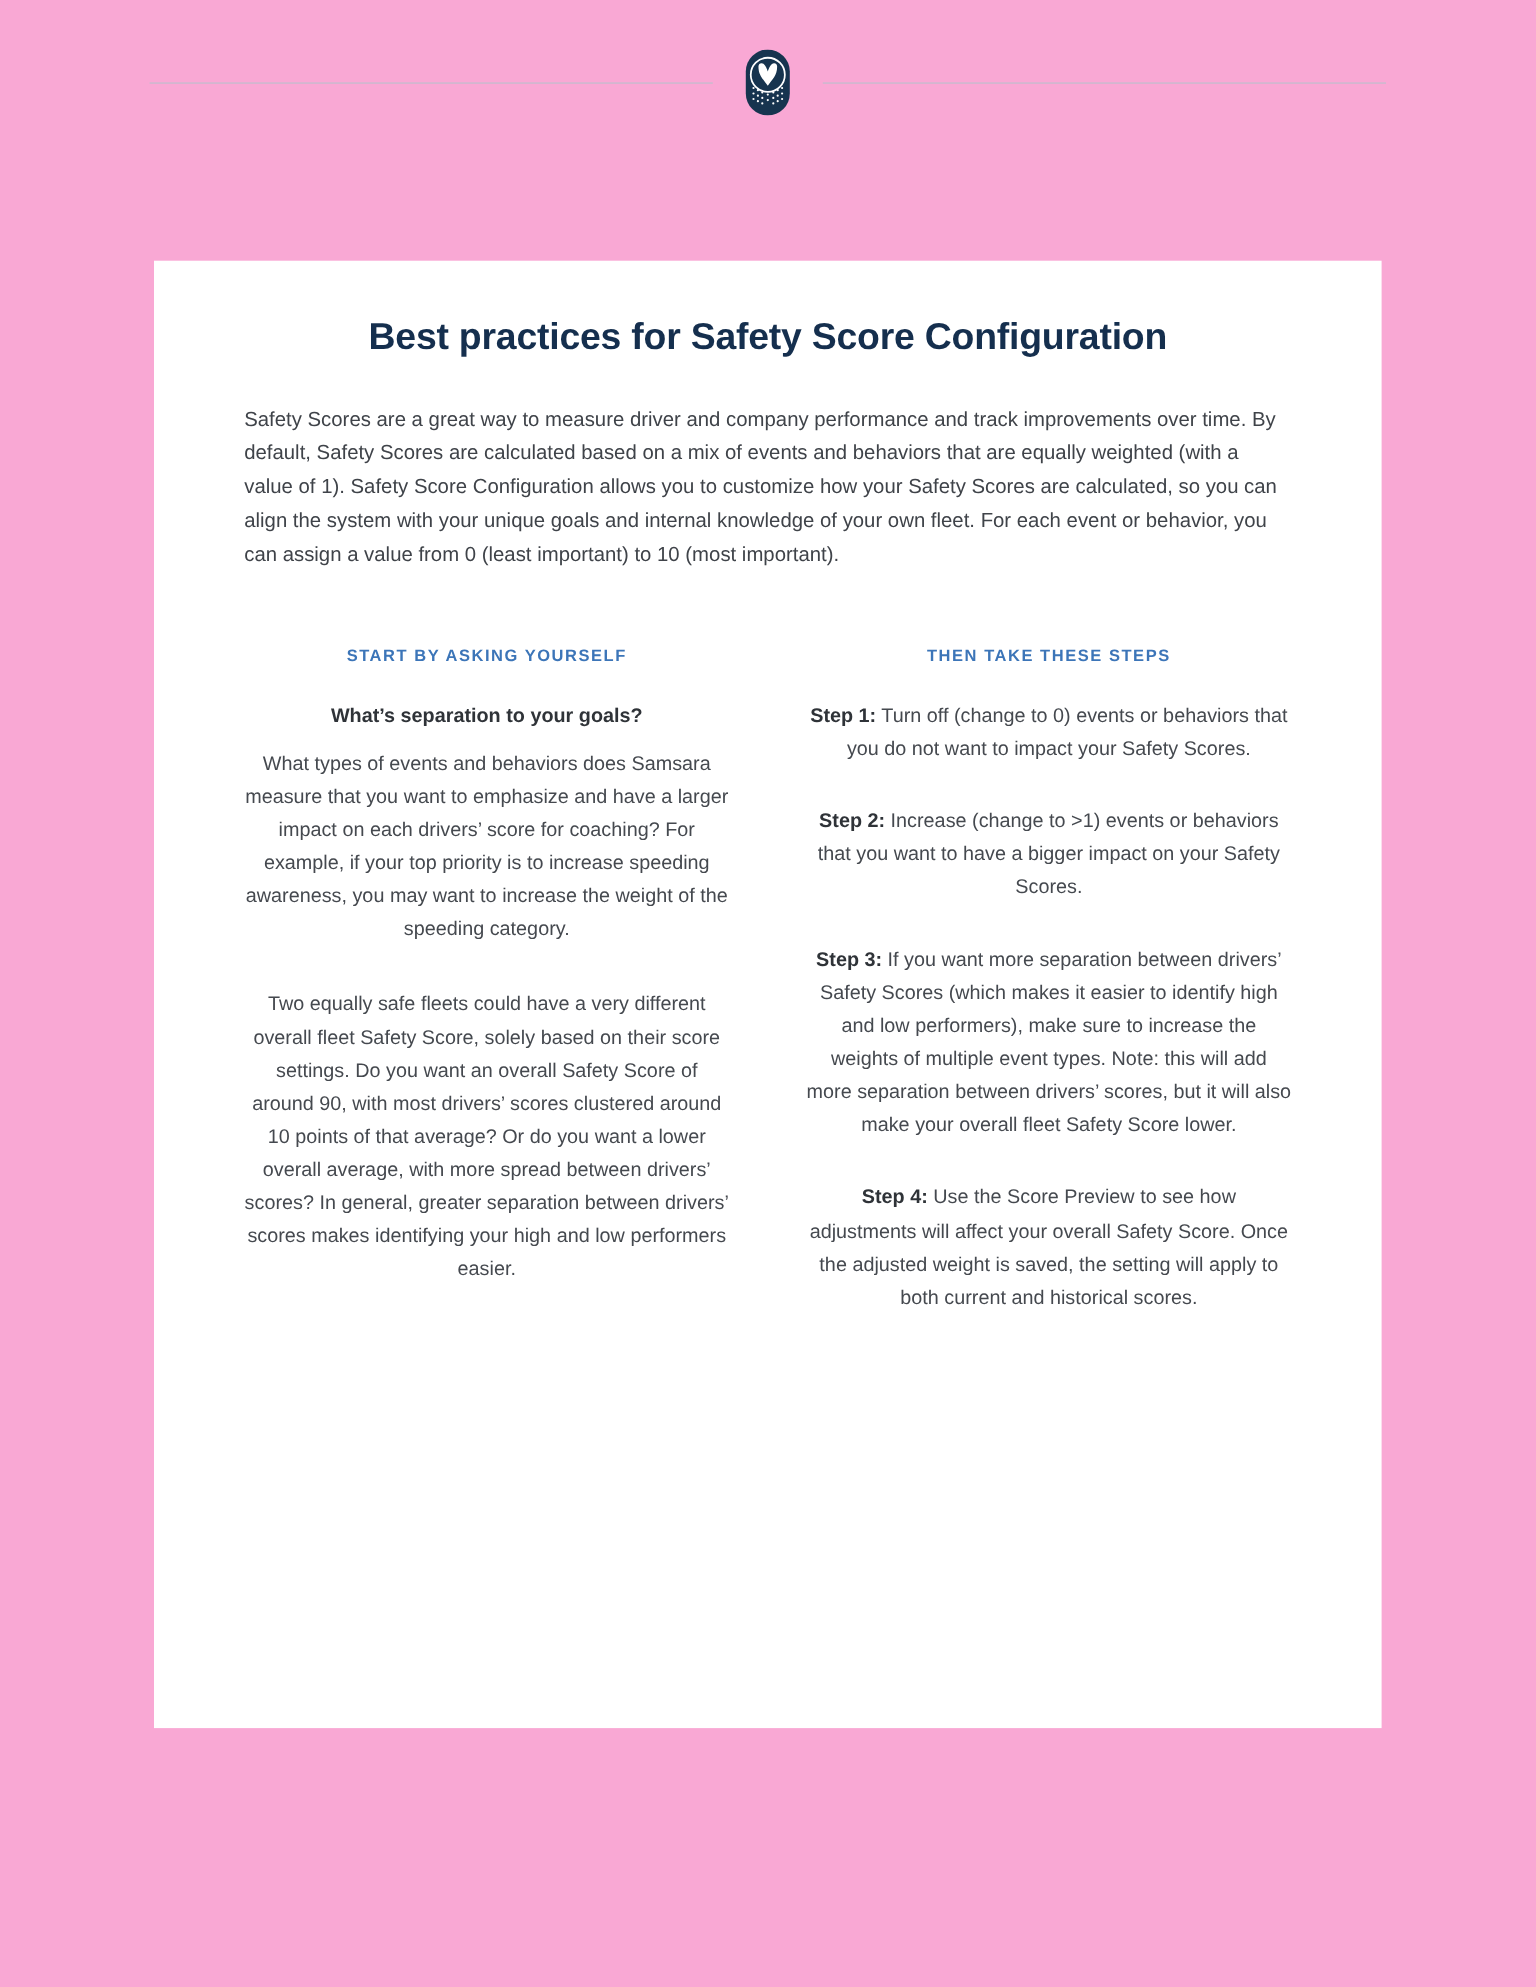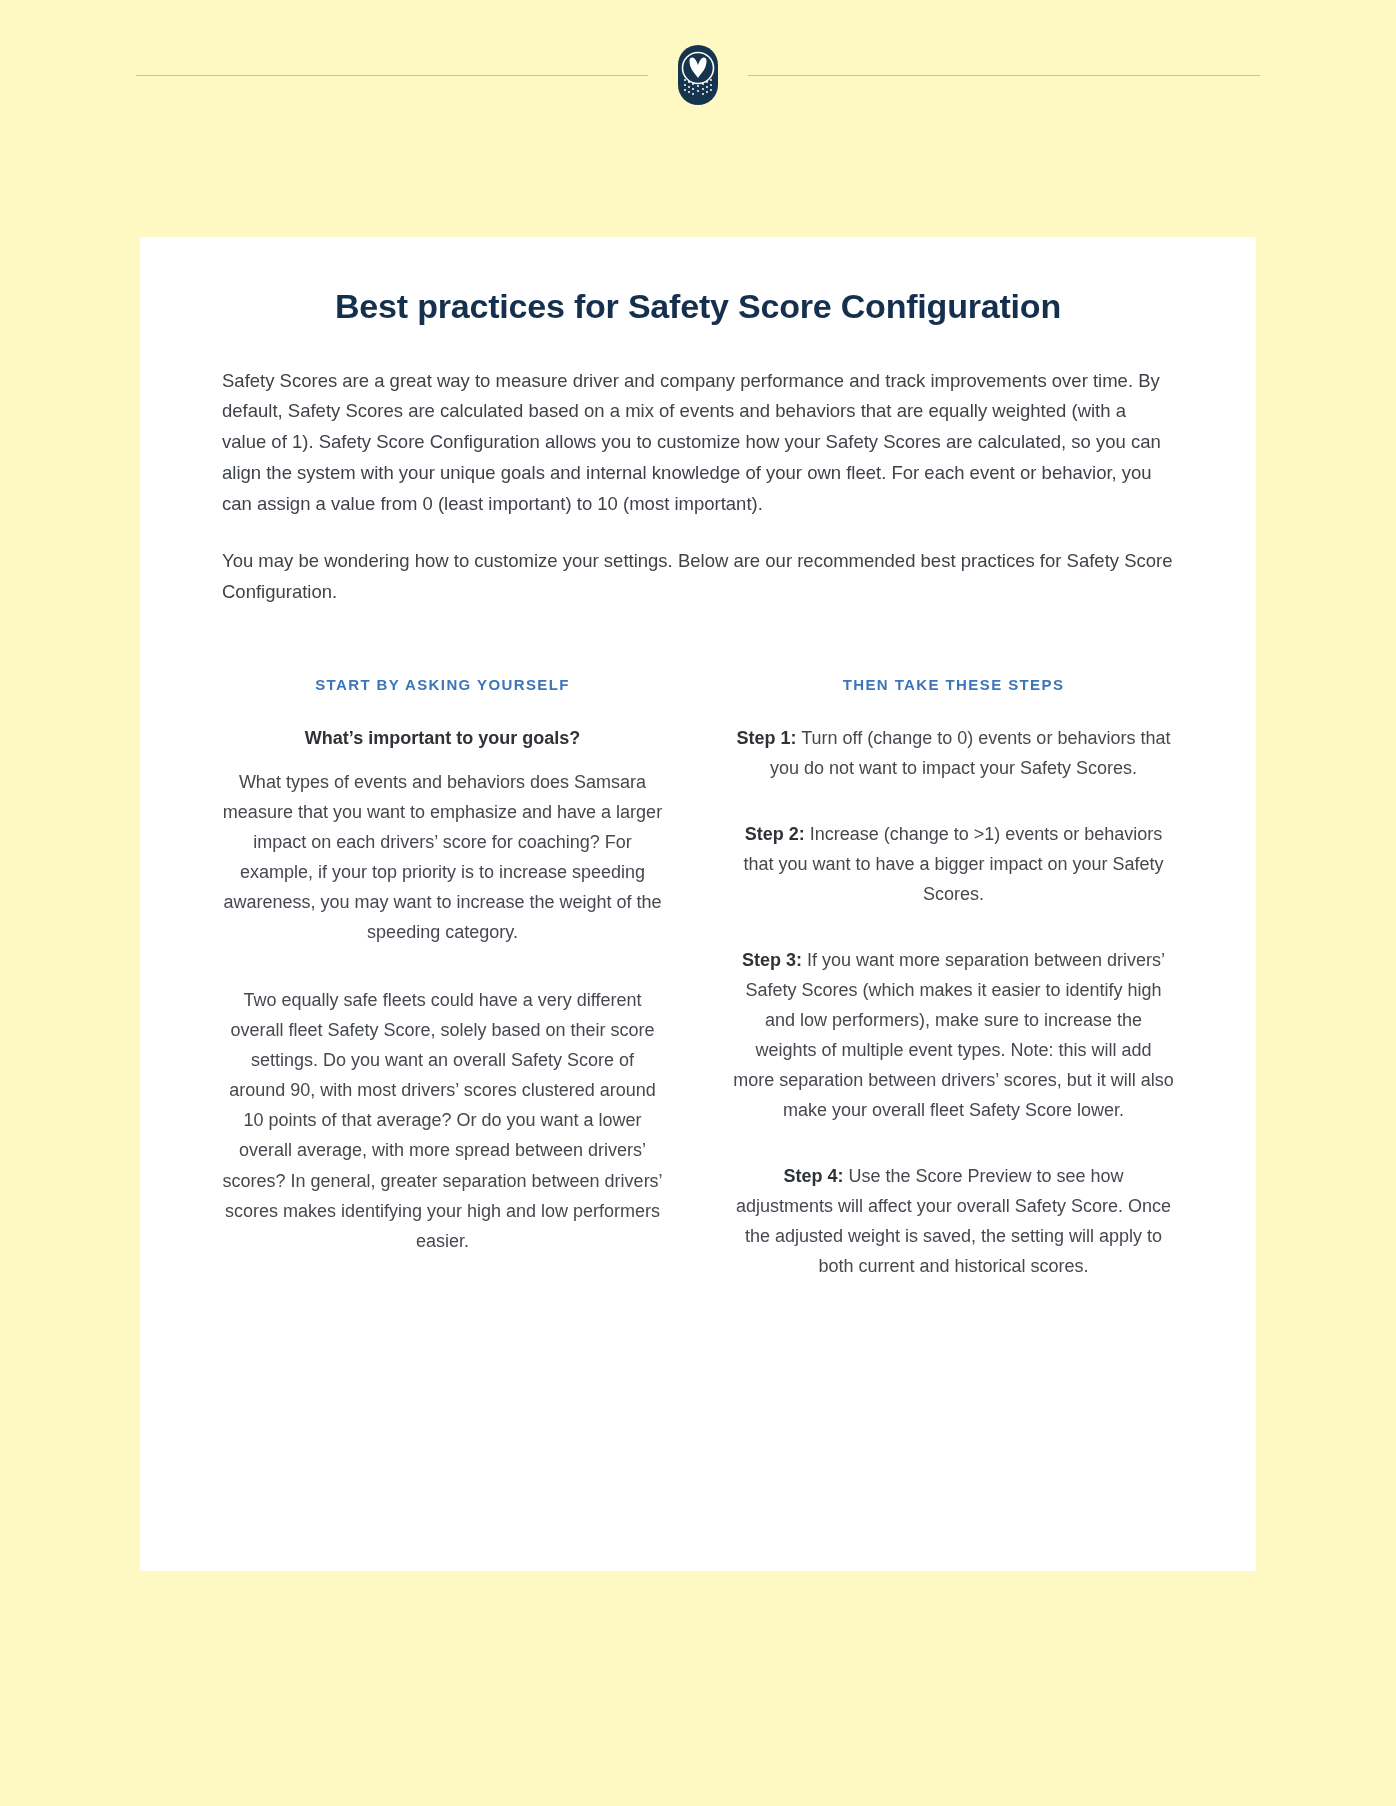--- a/index.html
+++ b/index.html
@@ -8,21 +8,21 @@
     width: 1396px;
     height: 1806px;
     background: #eff2f7;
     font-family: "Liberation Sans", sans-serif;
   }
 
   .page {
     position: relative;
     width: 1396px;
     height: 1806px;
-    background: #fef9c3;
+    background: #f9a8d4;
     overflow: hidden;
   }
 
   
   .page-header {
     position: absolute;
     top: 0; left: 0;
     width: 1396px;
     height: 150px;
     display: flex;
@@ -189,29 +189,28 @@
     <div class="header-rule right"></div>
   </div>
 
   <div class="card">
     <div class="card-inner">
 
       <h1 class="doc-title">Best practices for Safety Score Configuration</h1>
 
       <div class="intro">
         <p>Safety Scores are a great way to measure driver and company performance and track improvements over time. By default, Safety Scores are calculated based on a mix of events and behaviors that are equally weighted (with a value of 1). Safety Score Configuration allows you to customize how your Safety Scores are calculated, so you can align the system with your unique goals and internal knowledge of your own fleet. For each event or behavior, you can assign a value from 0 (least important) to 10 (most important).</p>
-        <p>You may be wondering how to customize your settings. Below are our recommended best practices for Safety Score Configuration.</p>
       </div>
 
       <div class="columns">
 
         <div class="col left">
           <div class="col-heading">START BY ASKING YOURSELF</div>
 
-          <div class="q-heading">What’s important to your goals?</div>
+          <div class="q-heading">What’s separation to your goals?</div>
           <div class="q-body">What types of events and behaviors does Samsara measure that you want to emphasize and have a larger impact on each drivers’ score for coaching? For example, if your top priority is to increase speeding awareness, you may want to increase the weight of the speeding category.</div>
 
           <div class="q-body">Two equally safe fleets could have a very different overall fleet Safety Score, solely based on their score settings. Do you want an overall Safety Score of around 90, with most drivers’ scores clustered around 10 points of that average? Or do you want a lower overall average, with more spread between drivers’ scores? In general, greater separation between drivers’ scores makes identifying your high and low performers easier.</div>
         </div>
 
         <div class="col right">
           <div class="col-heading">THEN TAKE THESE STEPS</div>
 
           <p class="step"><b>Step 1:</b><span> Turn off (change to 0) events or behaviors that you do not want to impact your Safety Scores.</span></p>
           <p class="step"><b>Step 2:</b><span> Increase (change to &gt;1) events or behaviors that you want to have a bigger impact on your Safety Scores.</span></p>

